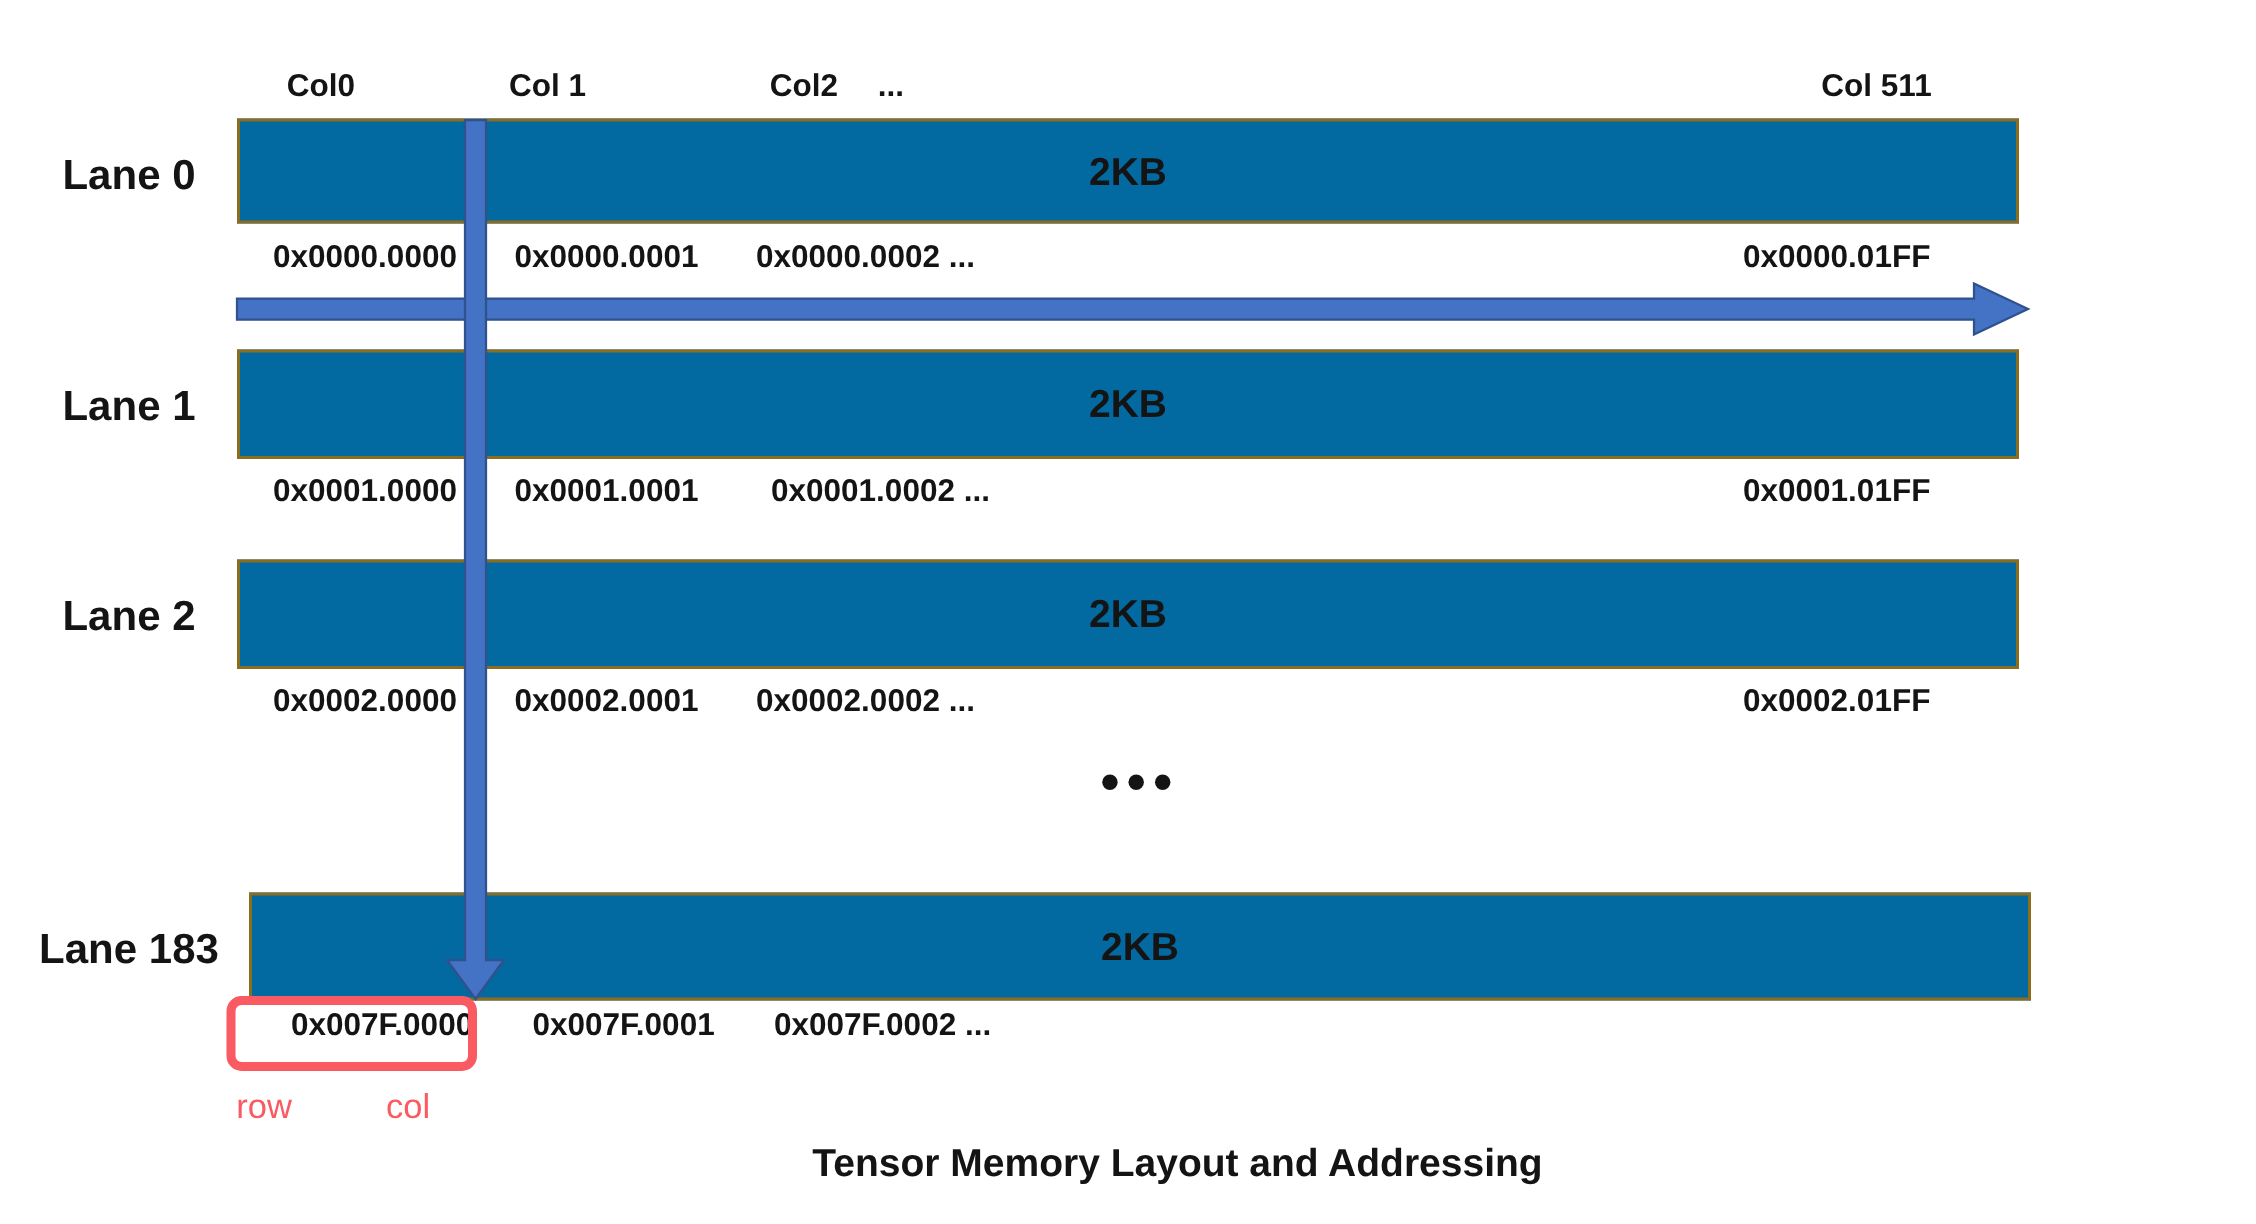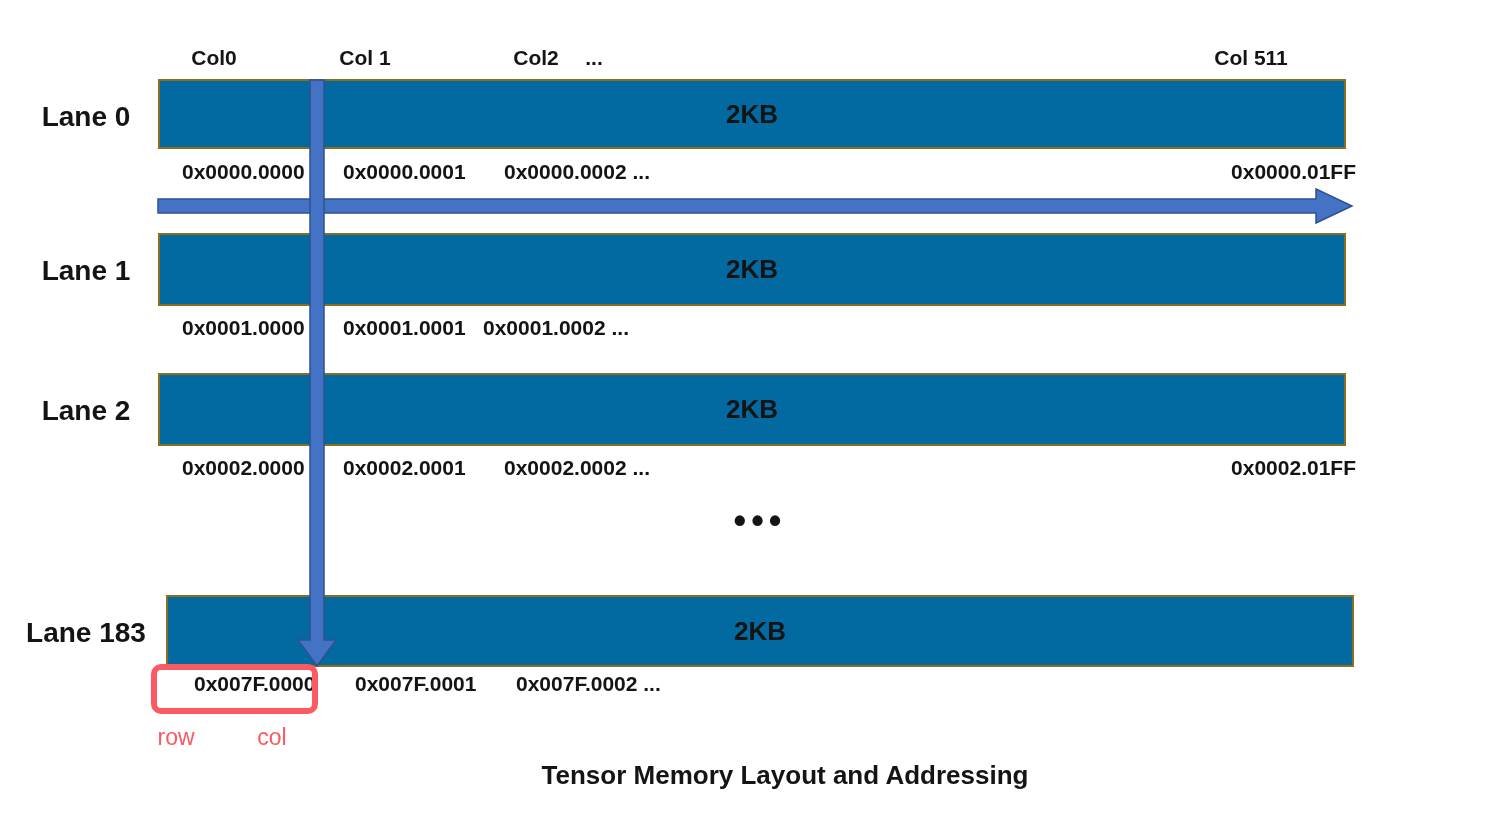--- a/index.html
+++ b/index.html
@@ -18,21 +18,21 @@
   }
   .bar .size{font-size:26px;font-weight:700;color:#141414;}
   .lane-label{
     position:absolute;left:24px;width:124px;height:30px;text-align:center;
     font-size:28px;font-weight:600;white-space:nowrap;color:#141414;z-index:2;
   }
   .addr{
     position:absolute;height:28px;font-size:21px;font-weight:600;
     white-space:nowrap;color:#141414;z-index:1;margin-left:16px;
   }
-  .addr.right{width:194px;text-align:right;}
+  .addr.right{width:194px;text-align:left;}
   .arrows{position:absolute;left:0;top:0;width:1504px;height:816px;z-index:3;pointer-events:none;}
   .dots{
     position:absolute;left:700px;top:500px;width:120px;text-align:center;
     font-size:36px;font-weight:800;letter-spacing:5px;color:#141414;z-index:1;
   }
   .hl-box{
     position:absolute;left:151px;top:664px;width:167px;height:50px;
     border:6px solid #FA5A62;border-radius:10px;box-sizing:border-box;
     background:transparent;z-index:6;
   }
@@ -64,21 +64,22 @@
   <div class="addr" style="left:327px;top:160px">0x0000.0001</div>
   <div class="addr" style="left:488px;top:160px">0x0000.0002 ...</div>
   <div class="addr right" style="left:1146px;top:160px">0x0000.01FF</div>
 
   <div class="lane-label" style="top:255px">Lane 1</div>
   <div class="bar" style="top:233px;height:73px">
     <span class="size">2KB</span>
   </div>
   <div class="addr" style="left:166px;top:316px">0x0001.0000</div>
   <div class="addr" style="left:327px;top:316px">0x0001.0001</div>
-  <div class="addr" style="left:467px;top:316px">0x0001.0002 ...</div>
+  <div class="addr" style="left:498px;top:316px">0x0001.0002 ...</div>
+  <div class="addr right" style="left:1146px;top:316px">0x0001.01FF</div>
 
   <div class="lane-label" style="top:395px">Lane 2</div>
   <div class="bar" style="top:373px;height:73px">
     <span class="size">2KB</span>
   </div>
   <div class="addr" style="left:166px;top:456px">0x0002.0000</div>
   <div class="addr" style="left:327px;top:456px">0x0002.0001</div>
   <div class="addr" style="left:488px;top:456px">0x0002.0002 ...</div>
   <div class="addr right" style="left:1146px;top:456px">0x0002.01FF</div>
 

